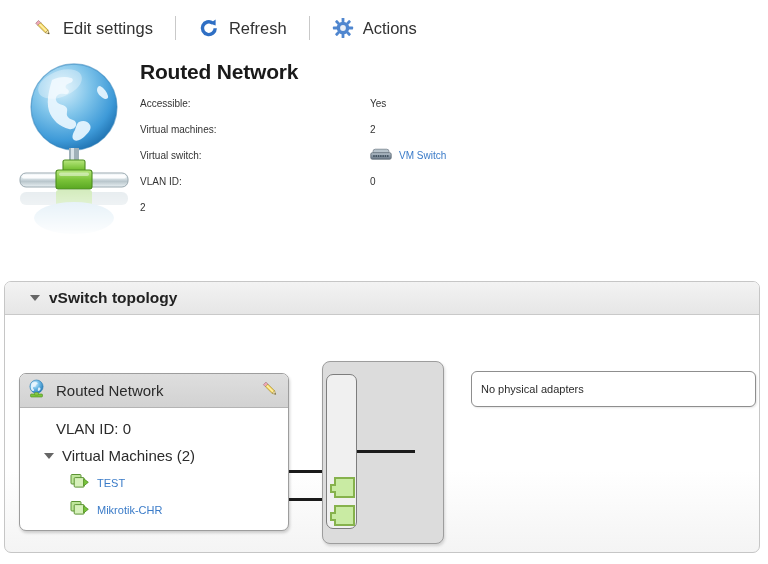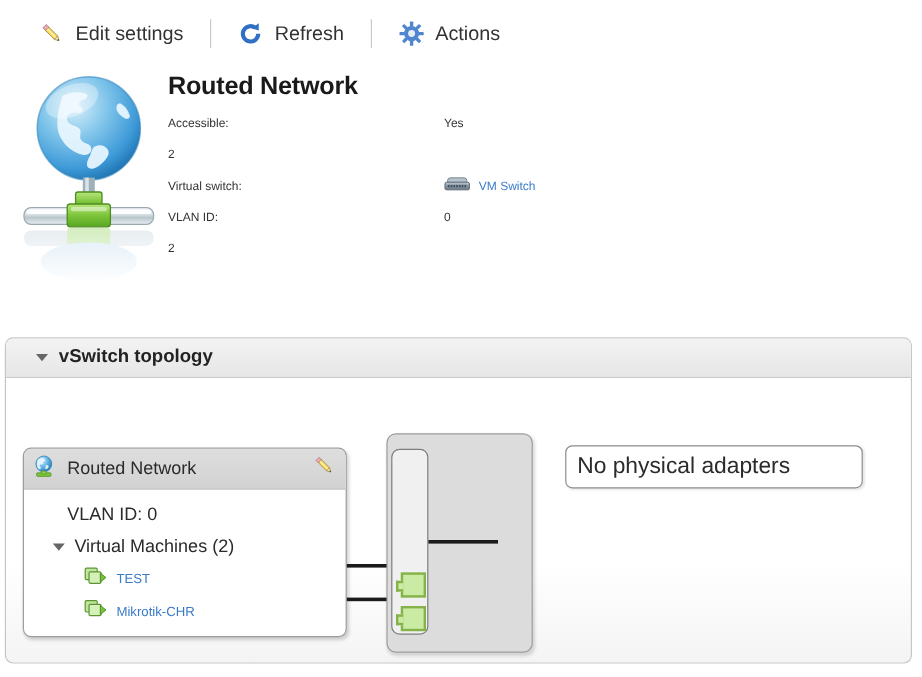--- a/index.html
+++ b/index.html
@@ -121,24 +121,24 @@
     background: #1b1b1b;
   }
   .conn {
     position: absolute; height: 3px; background: #1b1b1b;
   }
   .conn-1 { left: 284px; top: 155px; width: 39px; }
   .conn-2 { left: 284px; top: 183px; width: 39px; }
 
   
   .adapters-box {
-    position: absolute; left: 466px; top: 56px; width: 248px; height: 36px;
+    position: absolute; left: 466px; top: 56px; width: 285px; height: 36px;
     background: #ffffff; border: 1px solid #8e8e8e; border-radius: 6px;
     box-sizing: border-box; display: flex; align-items: center;
-    padding-left: 9px; font-size: 19px; color: #2b2b2b;
+    padding-left: 9px; font-size: 11px; color: #2b2b2b;
     box-shadow: 1px 1px 2px rgba(0,0,0,0.10);
   }
 </style>
 </head>
 <body>
 
 <div id="root">
 
   <div class="toolbar">
 
@@ -256,20 +256,21 @@
 
     <div class="info-block">
       <div class="page-title">Routed Network</div>
 
       <div class="info-row">
         <div class="info-key">Accessible:</div>
         <div class="info-val">Yes</div>
       </div>
 
       <div class="info-row">
+        <div class="info-key">Virtual machines:</div>
         <div class="info-val">2</div>
       </div>
 
       <div class="info-row">
         <div class="info-key">Virtual switch:</div>
         <div class="info-val">
           <span>
             <svg width="22" height="15" viewBox="0 0 22 15">
               <defs>
                 <linearGradient id="gsw" x1="0" y1="0" x2="0" y2="1">

